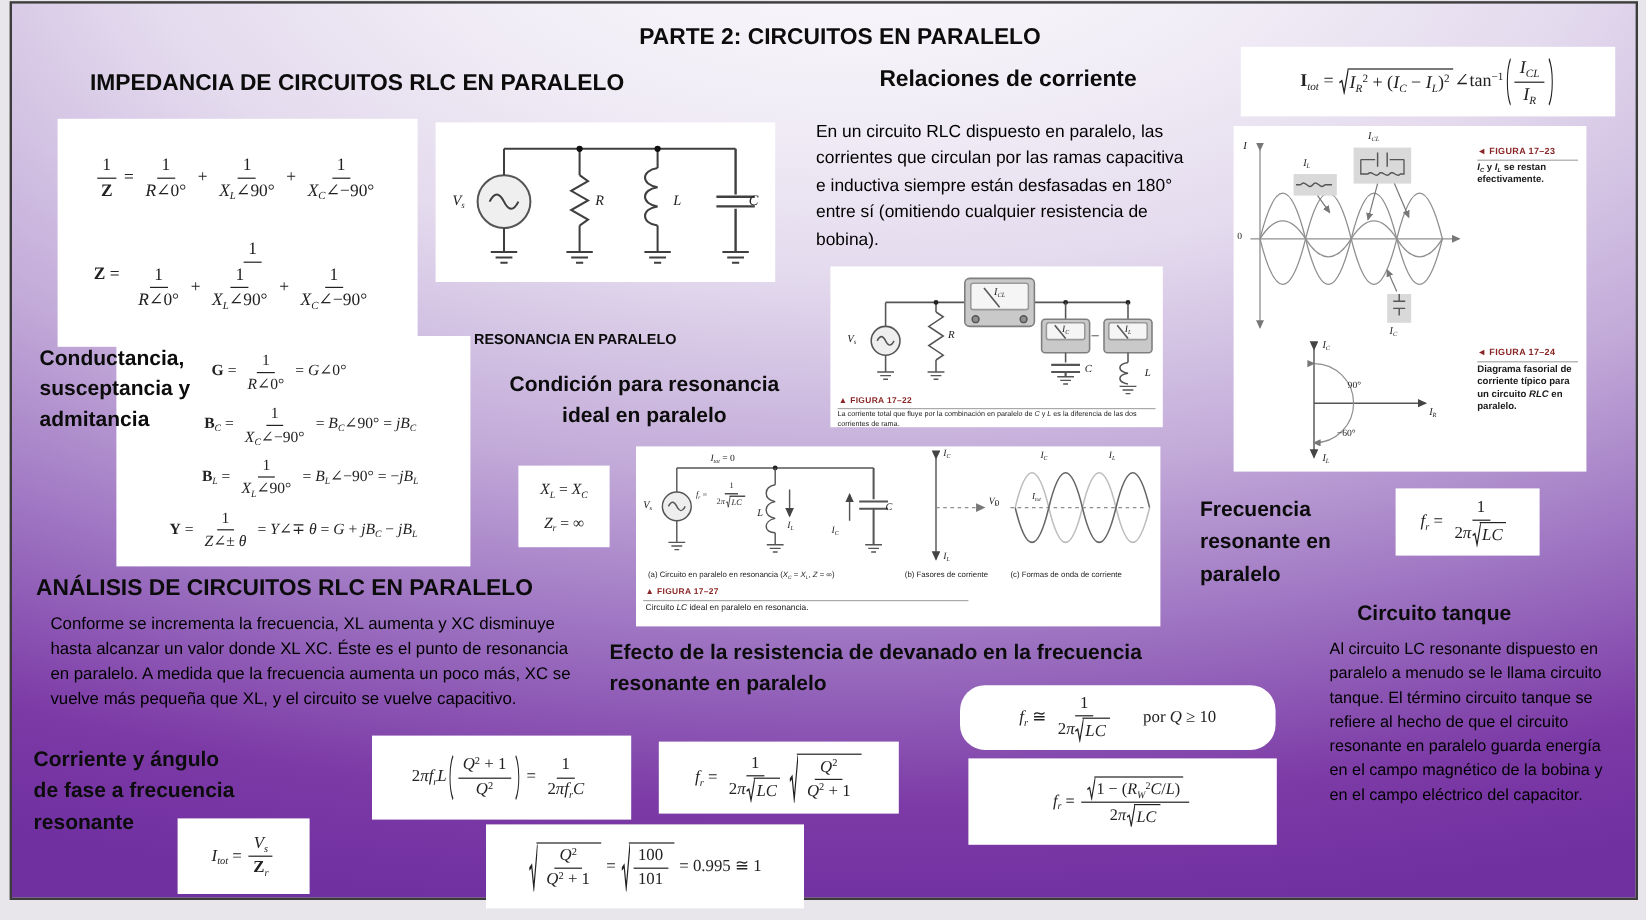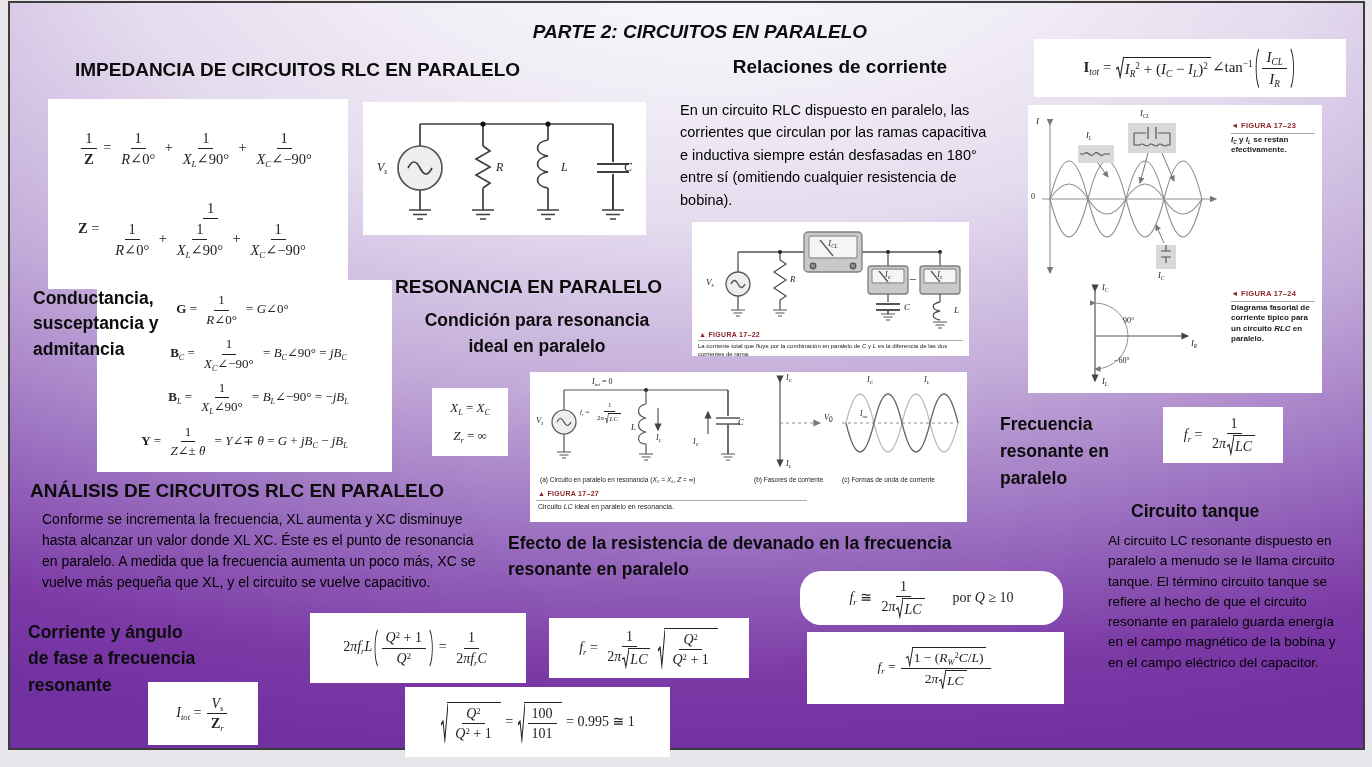--- a/index.html
+++ b/index.html
@@ -58,21 +58,21 @@
       <path d="M-11 0 H11 M-7 4.5 H7 M-3 9 H3"></path>
     </g>
     <g id="gnds" stroke="#555" stroke-width="1.2" fill="none">
       <path d="M-7 0 H7 M-4.5 3 H4.5 M-2 6 H2"></path>
     </g>
   </defs>
 </svg>
 
 <div class="slide"></div>
 
-<div class="hd" style="left:360px;top:21px;width:680px;text-align:center;font-size:19px;font-style:italic;">PARTE 2: CIRCUITOS EN PARALELO</div>
+<div class="hd" style="left:360px;top:21px;width:680px;text-align:center;font-size:19px;">PARTE 2: CIRCUITOS EN PARALELO</div>
 
 <div class="hd" style="left:75px;top:59px;font-size:19px;">IMPEDANCIA DE CIRCUITOS RLC EN PARALELO</div>
 
 <div class="wbox col" style="left:48px;top:99px;width:300px;height:190px;">
   <span class="fx" style="font-size:14.5px;"><span class="fr">
         <span class="nu">1</span>
         <span class="de"><b>Z</b></span>
       </span> = <span class="fr">
         <span class="nu">1</span>
         <span class="de"><i>R</i>∠0°</span>
@@ -296,21 +296,21 @@
   <span class="fx" style="font-size:13px;transform:translateX(14px);"><b>B</b><sub><i>L</i></sub> = <span class="fr">
         <span class="nu">1</span>
         <span class="de"><i>X</i><sub><i>L</i></sub>∠90°</span>
       </span> = <i>B</i><sub><i>L</i></sub>∠−90° = −<i>jB</i><sub><i>L</i></sub></span>
   <span class="fx" style="font-size:13px;"><b>Y</b> = <span class="fr">
         <span class="nu">1</span>
         <span class="de"><i>Z</i>∠± <i>θ</i></span>
       </span> = <i>Y</i>∠∓ <i>θ</i> = <i>G</i> + <i>jB</i><sub><i>C</i></sub> − <i>jB</i><sub><i>L</i></sub></span>
 </div>
 
-<div class="hd" style="left:395px;top:276px;font-size:19px;">RESONANCIA EN PARALELO</div>
+<div class="hd" style="left:395px;top:276px;font-size:12px;">RESONANCIA EN PARALELO</div>
 <div class="hd" style="left:398px;top:307px;width:278px;text-align:center;font-size:17.5px;line-height:1.5;">Condición para resonancia
 ideal en paralelo</div>
 
 <div class="wbox col" style="left:432px;top:388px;width:76px;height:68px;">
   <span class="fx" style="font-size:13px;"><i>X</i><sub><i>L</i></sub> = <i>X</i><sub><i>C</i></sub></span>
   <span class="fx" style="font-size:13px;"><i>Z</i><sub><i>r</i></sub> = ∞</span>
 </div>
 
 <div class="wbox" style="left:530px;top:372px;width:437px;height:150px;">
   <svg class="abs" style="left:6px;top:2px;" width="212" height="100" viewBox="0 0 212 100">

